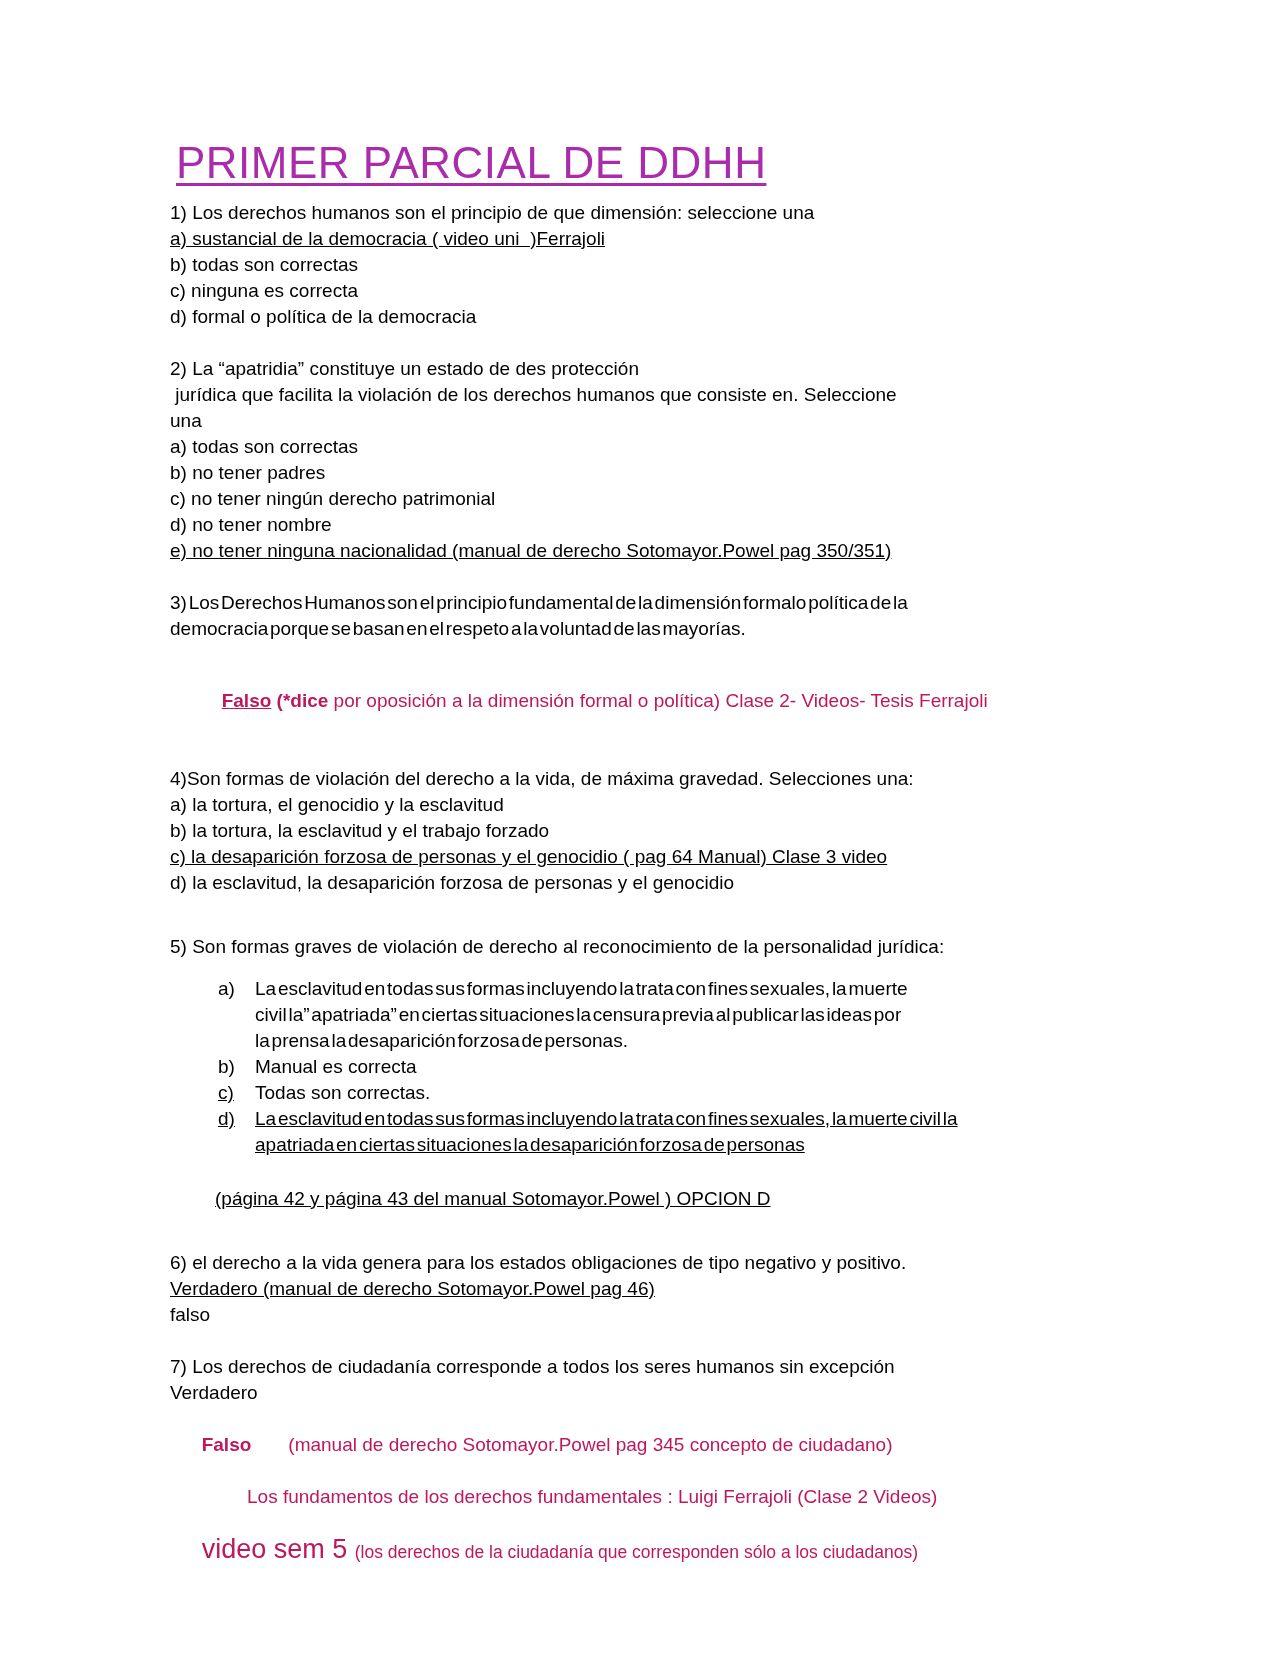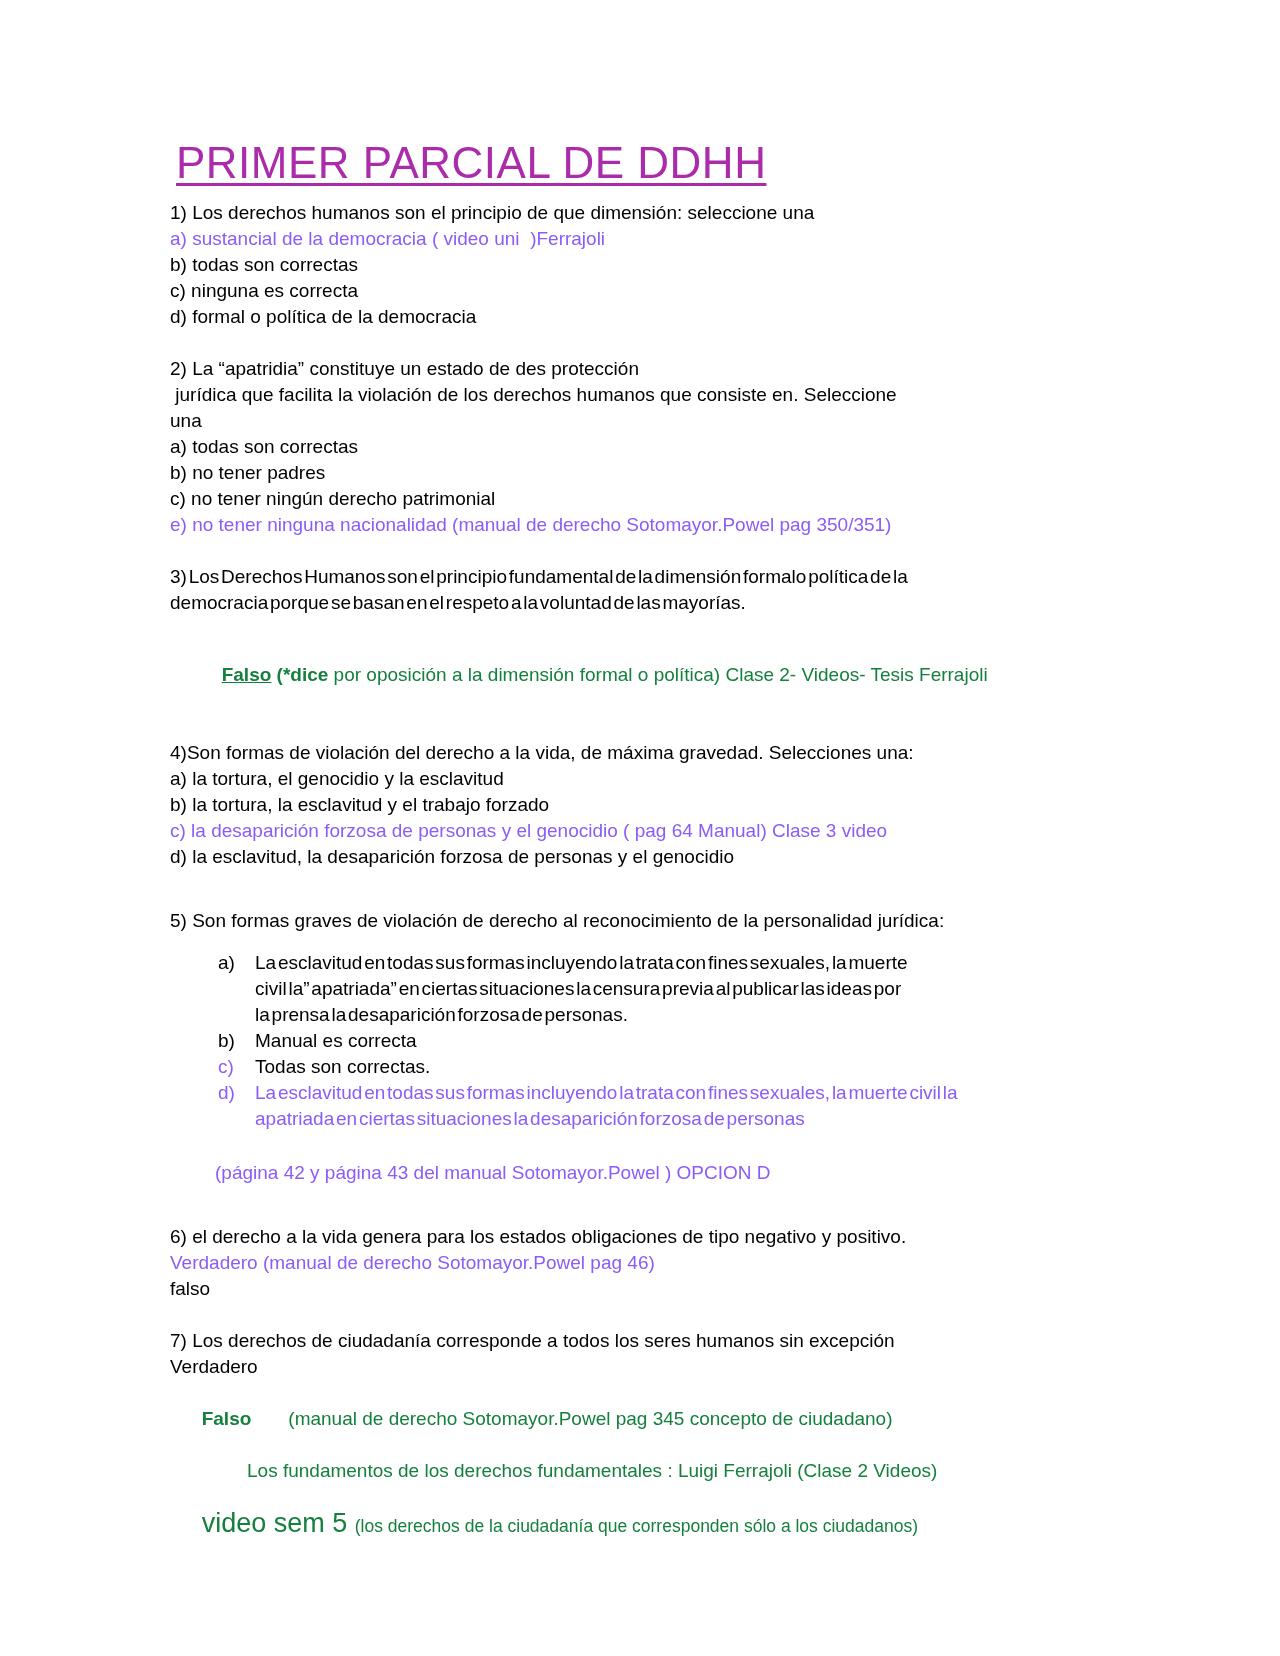--- a/index.html
+++ b/index.html
@@ -28,22 +28,22 @@
     margin-left: 6px;
     margin-bottom: 12px;
     white-space: pre;
   }
   .line {
     font-size: 19px;
     line-height: 26px;
     white-space: pre;
   }
   .black   { color: #000000; }
-  .magenta { color: #8b5cf6; }
-  .red     { color: #15803d; }
+  .magenta { color: #000000; text-decoration: underline; }
+  .red     { color: #be185d; }
   .bold    { font-weight: 700; }
   .underline { text-decoration: underline; }
   .tight   { word-spacing: -3.5px; }
   .block   { margin-top: 26px; }
   .block-lg{ margin-top: 38px; }
   .answer-indent { padding-left: 20px; margin-top: 20px; }
   .q5-list { padding-left: 48px; margin-top: 16px; }
   .opt-row { display: flex; align-items: flex-start; }
   .opt-letter { flex: none; width: 37px; font-size: 19px; line-height: 26px; white-space: pre; }
   .ref-indent { padding-left: 45px; margin-top: 28px; }
@@ -67,20 +67,21 @@
     <div class="line black">d) formal o política de la democracia</div>
   </section>
 
   <section class="block">
     <div class="line black">2) La “apatridia” constituye un estado de des protección</div>
     <div class="line black"> jurídica que facilita la violación de los derechos humanos que consiste en. Seleccione</div>
     <div class="line black">una</div>
     <div class="line black">a) todas son correctas</div>
     <div class="line black">b) no tener padres</div>
     <div class="line black">c) no tener ningún derecho patrimonial</div>
+    <div class="line black">d) no tener nombre</div>
     <div class="line magenta">e) no tener ninguna nacionalidad (manual de derecho Sotomayor.Powel pag 350/351)</div>
   </section>
 
   <section class="block">
     <div class="line black tight">3) Los Derechos Humanos son el principio fundamental de la dimensión formalo política de la</div>
     <div class="line black tight">democracia porque se basan en el respeto a la voluntad de las mayorías.</div>
     <div class="line red answer-indent">
       <span class="bold underline">Falso</span><span class="bold"> (*dice</span><span> por oposición a la dimensión formal o política) Clase 2- Videos- Tesis Ferrajoli</span>
     </div>
   </section>

